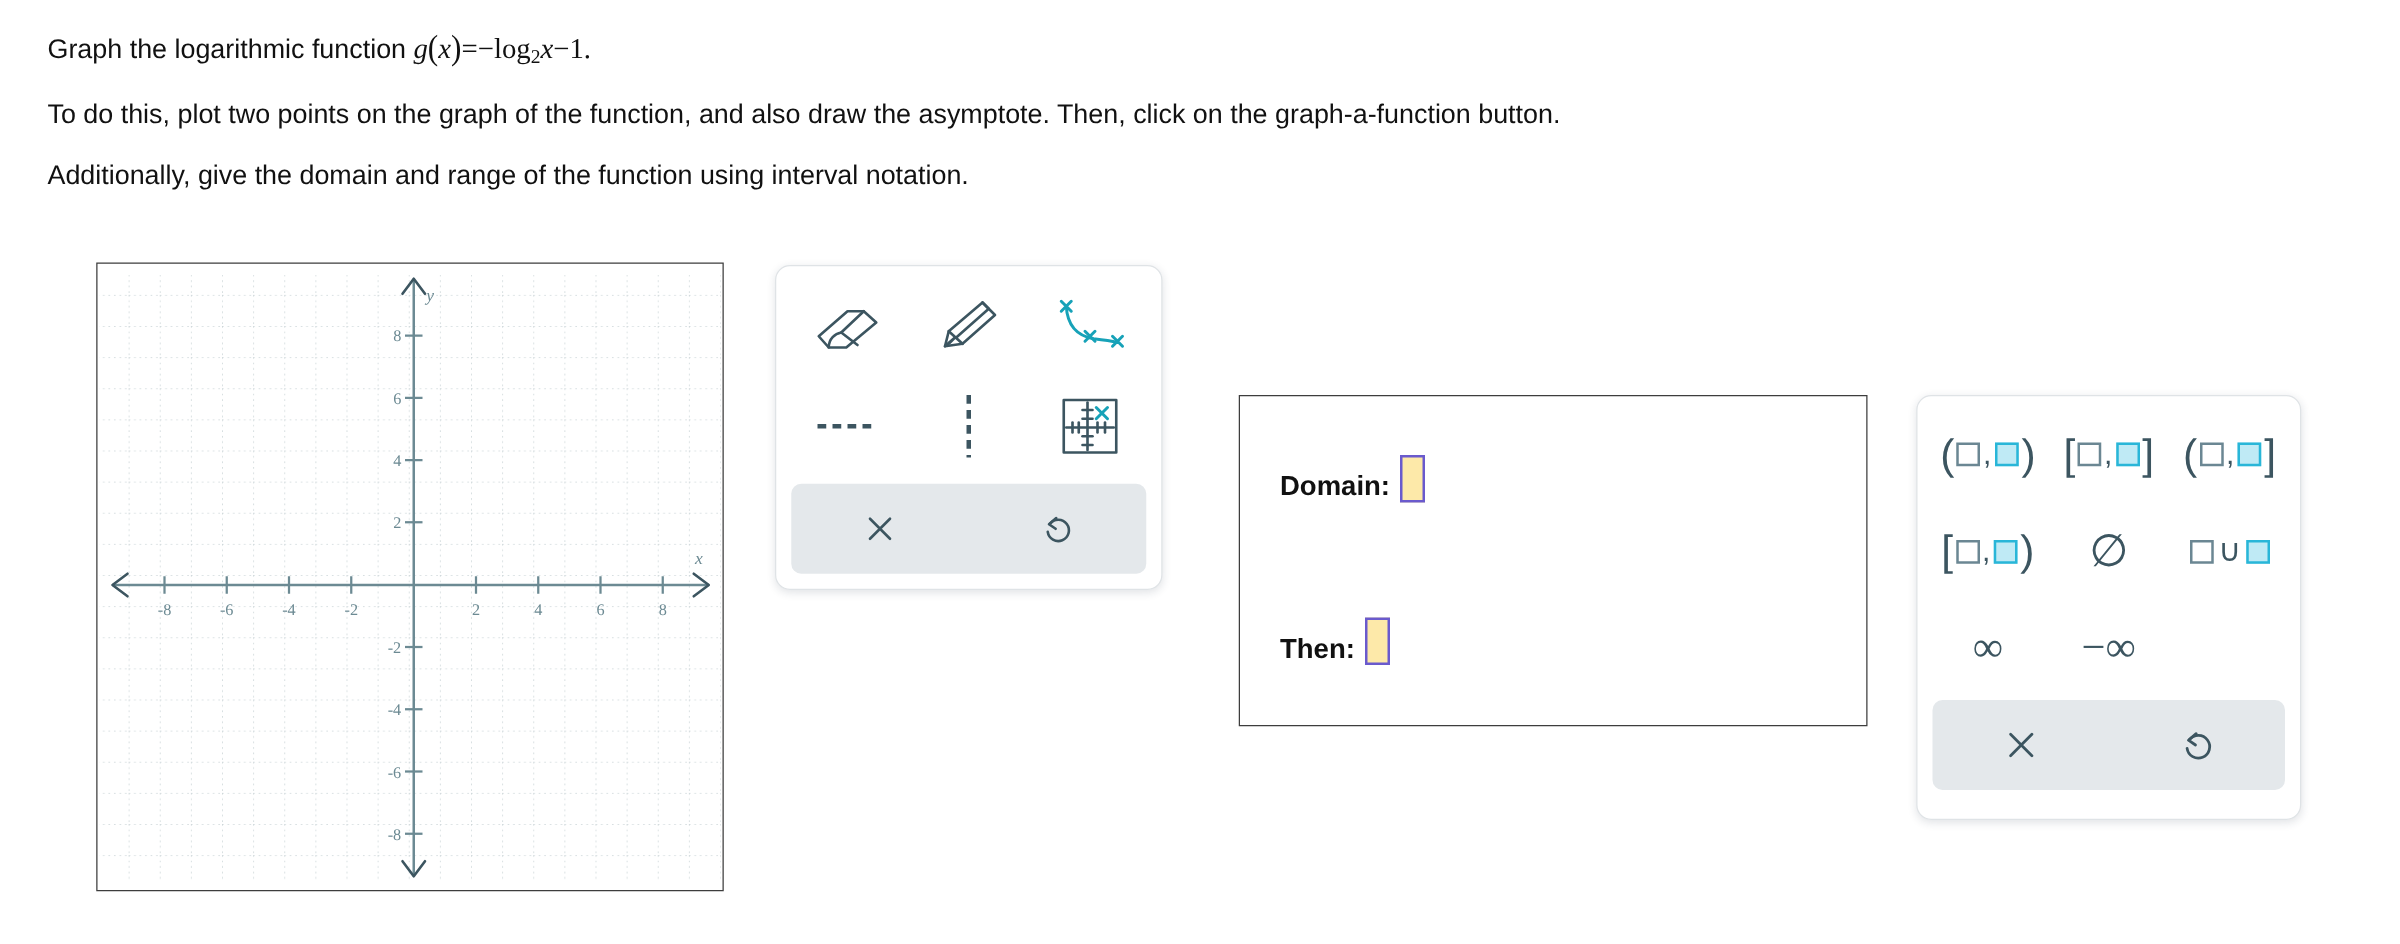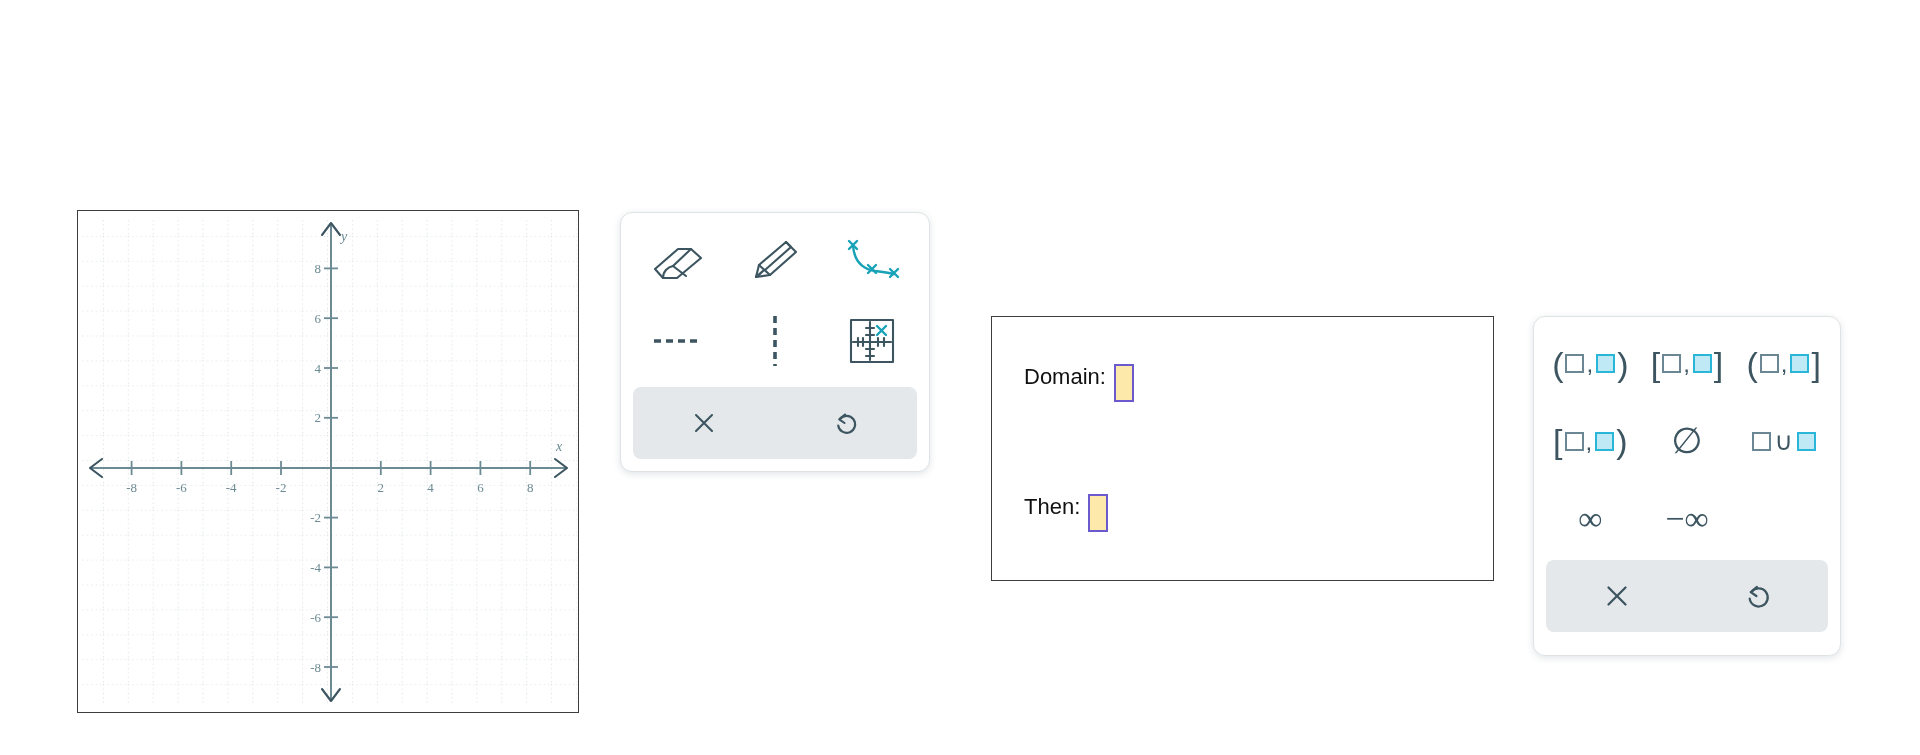--- a/index.html
+++ b/index.html
@@ -204,21 +204,22 @@
     top: 316px;
     width: 503px;
     height: 265px;
     border: 1.6px solid #3d3d3d;
     background: #ffffff;
     box-sizing: border-box;
   }
   .answer-row {
     position: absolute;
     display: flex;
-    align-items: flex-start;
+    align-items: flex-end;
+    font-weight: bold;
   }
   .answer-row.domain { left: 32px; top: 47px; }
   .answer-row.range  { left: 32px; top: 177px; }
   .answer-label {
     font-size: 22px;
     color: #111;
     font-family: "Liberation Sans", sans-serif;
     margin-right: 8px;
   }
   .answer-field {
@@ -242,20 +243,25 @@
     fill: none;
     stroke-width: 2.4;
     stroke-linecap: round;
     stroke-linejoin: round;
   }
 </style>
 </head>
 <body>
 
 <div class="prompt">
+  <div class="prompt-line">
+    <span>Graph the logarithmic function </span><span class="math"><span>g</span><span class="paren-big up">(</span><span>x</span><span class="paren-big up">)</span><span class="up">=</span><span class="up">−</span><span class="up">log</span><sub>2</sub><span>x</span><span class="up">−</span><span class="up">1</span><span class="up">.</span></span>
+  </div>
+  <div class="prompt-line">To do this, plot two points on the graph of the function, and also draw the asymptote. Then, click on the graph-a-function button.</div>
+  <div class="prompt-line">Additionally, give the domain and range of the function using interval notation.</div>
 </div>
 
 <div class="graph-wrap">
   <svg class="graph-svg" viewBox="0 0 500 501" preserveAspectRatio="none">
     <defs>
       <pattern id="dotgrid" width="24.9" height="24.9" patternUnits="userSpaceOnUse">
         <path d="M 0 0 L 24.9 0 M 0 0 L 0 24.9" stroke="#c9d3d6" stroke-width="1.2" stroke-dasharray="1.3 3.1"></path>
       </pattern>
     </defs>
 

